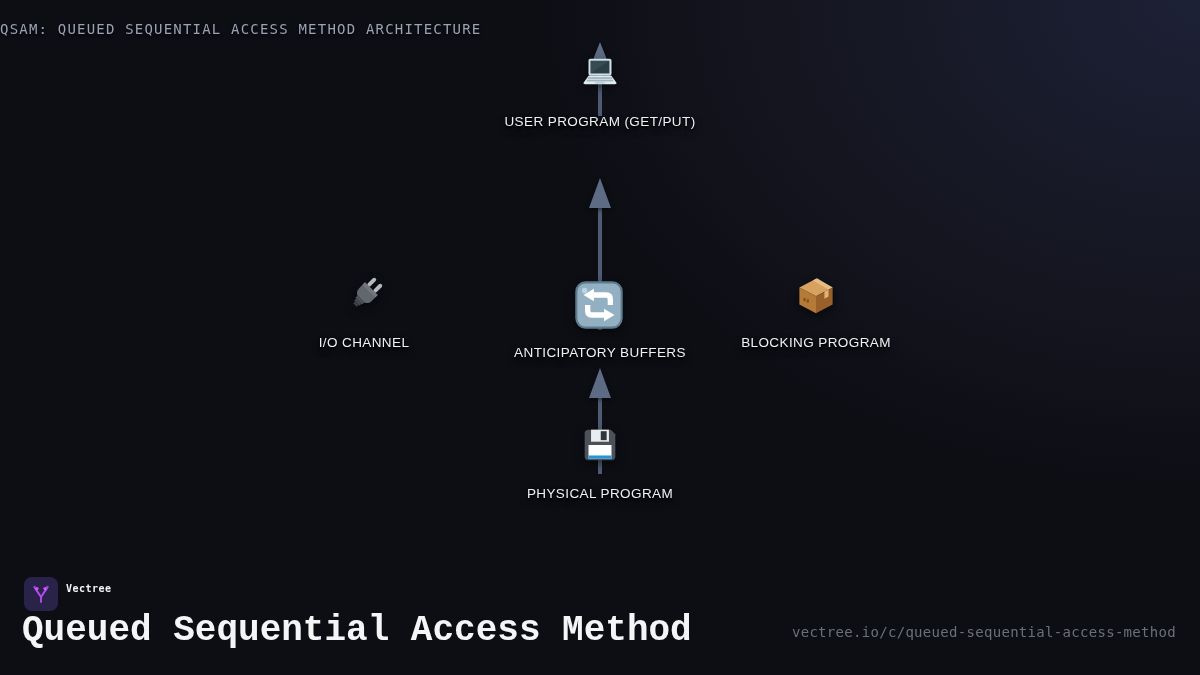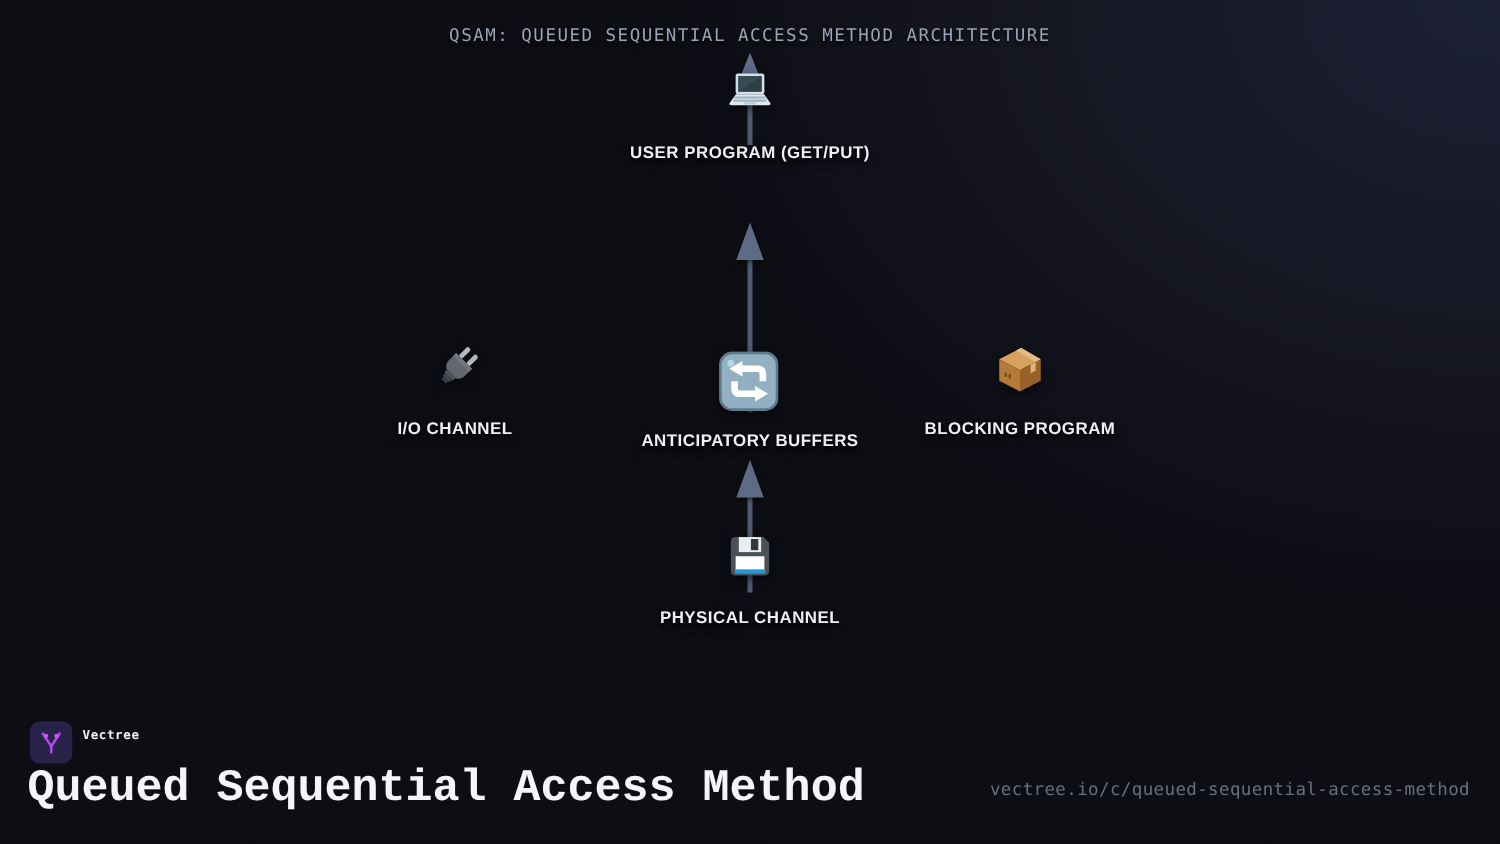--- a/index.html
+++ b/index.html
@@ -15,21 +15,21 @@
   body{
     font-family:"Liberation Sans","DejaVu Sans",sans-serif;
     background:var(--bg);
   }
   .stage{
     position:relative;width:1200px;height:675px;
     background-color:var(--bg);
     background-image:radial-gradient(950px 700px at 100% 0%, #1d2136 0%, #14151f 45%, #0d0e14 70%);
   }
   .diagram-title{
-    position:absolute;top:21px;left:0;width:1200px;text-align:center;
+    position:absolute;top:21px;left:0;width:1200px;text-align:left;
     font-family:"DejaVu Sans Mono","Liberation Mono",monospace;
     font-size:14px;letter-spacing:1.2px;color:var(--title);
     text-shadow:0 2px 3px rgba(0,0,0,.8);
   }
   
   .arrow{position:absolute;width:22px;z-index:1;}
   .arrow .head{
     width:0;height:0;margin:0 auto;
     border-left:11px solid transparent;border-right:11px solid transparent;
     border-bottom:28px solid var(--arrowhead);
@@ -48,21 +48,21 @@
   .icon-wrap{position:absolute;width:48px;height:48px;z-index:2;
     display:flex;align-items:center;justify-content:center;
     filter:drop-shadow(0 3px 4px rgba(0,0,0,.55));}
   .icon-laptop{left:576px;top:52px;}
   .icon-plug{left:340px;top:272px;}
   .icon-repeat{left:575px;top:281px;}
   .icon-package{left:792px;top:272px;}
   .icon-floppy{left:576px;top:421px;}
   .node-label{
     position:absolute;width:300px;text-align:center;z-index:3;
-    font-size:13.5px;font-weight:700;letter-spacing:.4px;color:var(--label);
+    font-size:13.5px;font-weight:400;letter-spacing:.4px;color:var(--label);
     text-shadow:0 2px 2px rgba(0,0,0,.95),0 4px 7px rgba(0,0,0,.6);
   }
   .label-user{left:450px;top:114px;}
   .label-io{left:214px;top:335px;}
   .label-buffers{left:450px;top:345px;}
   .label-blocking{left:666px;top:335px;}
   .label-storage{left:450px;top:486px;}
   
   .logo{position:absolute;left:24px;top:577px;width:34px;height:34px;}
   .brand{
@@ -157,21 +157,21 @@
       <rect x="18.6" y="7.2" width="4.6" height="7" fill="#31383d"></rect>
       <rect x="9" y="18" width="18" height="10.6" fill="#ffffff"></rect>
       <rect x="9" y="26.2" width="18" height="2.4" fill="#2196d9"></rect>
     </svg>
   </div>
 
   <div class="node-label label-user">USER PROGRAM (GET/PUT)</div>
   <div class="node-label label-buffers">ANTICIPATORY BUFFERS</div>
   <div class="node-label label-io">I/O CHANNEL</div>
   <div class="node-label label-blocking">BLOCKING PROGRAM</div>
-  <div class="node-label label-storage">PHYSICAL CHANNEL</div>
+  <div class="node-label label-storage">PHYSICAL PROGRAM</div>
 
   <div class="logo">
     <svg width="34" height="34" viewBox="0 0 34 34">
       <rect width="34" height="34" rx="8" fill="#2a2349"></rect>
       <g stroke="#b44bf0" stroke-width="1.9" stroke-linecap="round" fill="none">
         <path d="M17 25 V20"></path>
         <path d="M17 20 L12.6 13.4"></path>
         <path d="M17 20 L21.4 13.4"></path>
         <path d="M12.6 13.4 L10.9 11"></path>
         <path d="M21.4 13.4 L23.1 11"></path>

